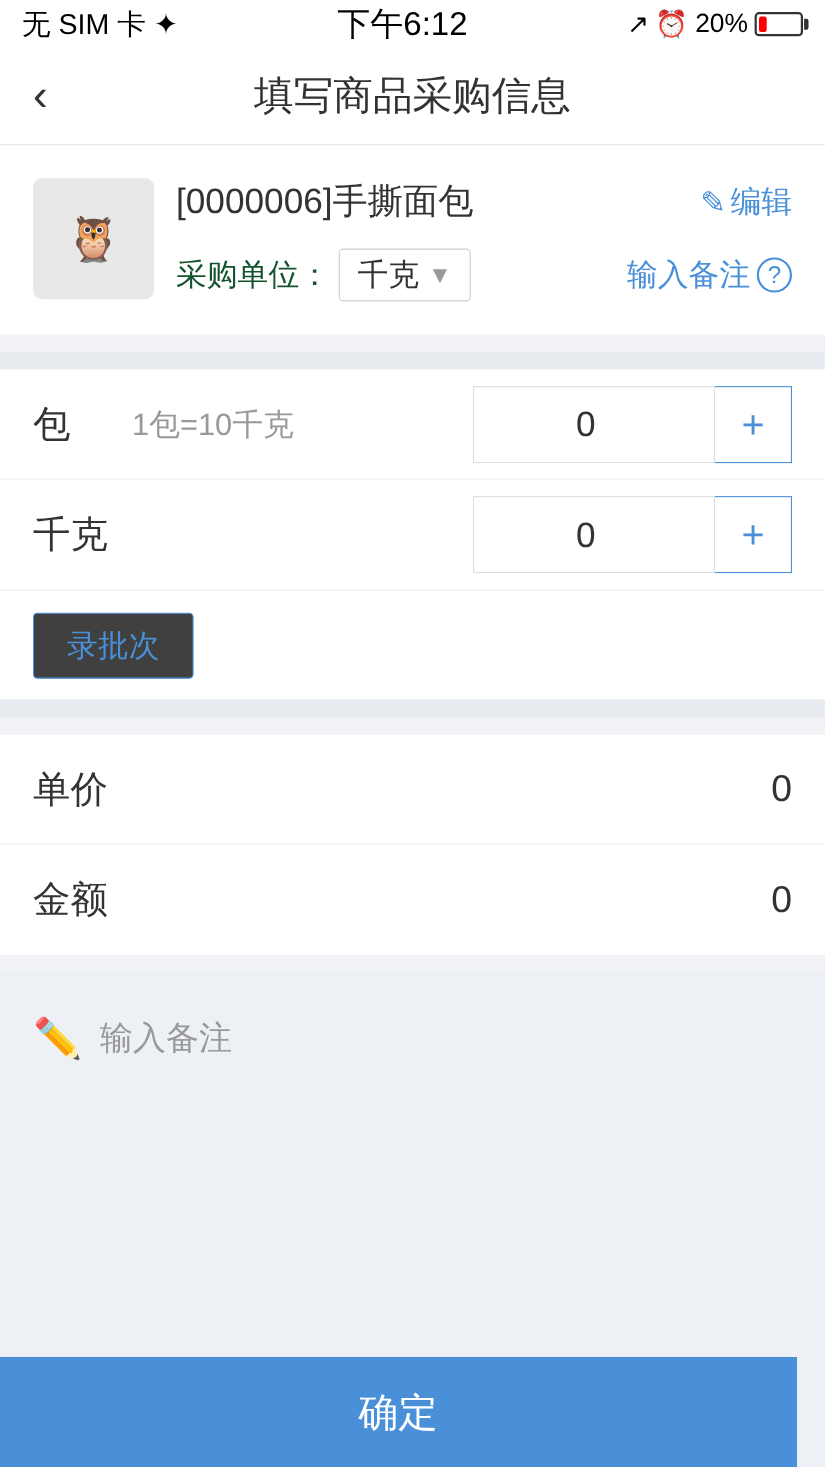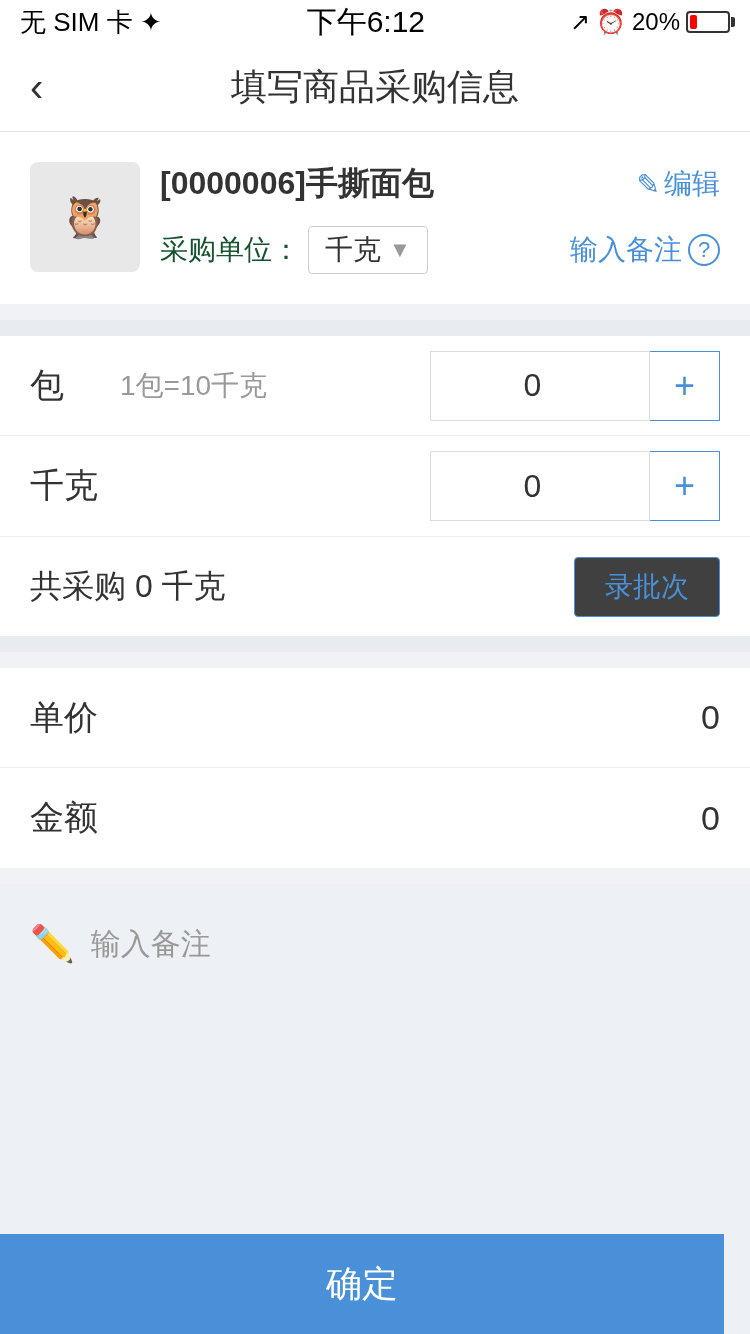--- a/index.html
+++ b/index.html
@@ -102,21 +102,21 @@
     .product-info { flex: 1; }
     .product-name-row {
       display: flex;
       justify-content: space-between;
       align-items: center;
       margin-bottom: 20px;
     }
     .product-name {
       font-size: 32px;
       color: #333;
-      font-weight: 700;
+      font-weight: 400;
     }
     .edit-link {
       font-size: 28px;
       color: #4a90d9;
       display: flex;
       align-items: center;
       gap: 4px;
     }
     .unit-row {
       display: flex;
@@ -346,21 +346,20 @@
     <span class="input-label">千克</span>
     <span class="input-hint"></span>
     <div class="input-right">
       <input class="qty-input" type="number" value="0" style="">
       <div class="plus-btn">+</div>
     </div>
   </div>
 </div>
 
 <div class="summary-row">
-  <span class="summary-text">共采购 0 千克</span>
   <button class="batch-btn">录批次</button>
 </div>
 
 <div class="separator"></div>
 
 <div class="price-section">
   <div class="price-row">
     <span class="price-label">单价</span>
     <span class="price-value">0</span>
   </div>

